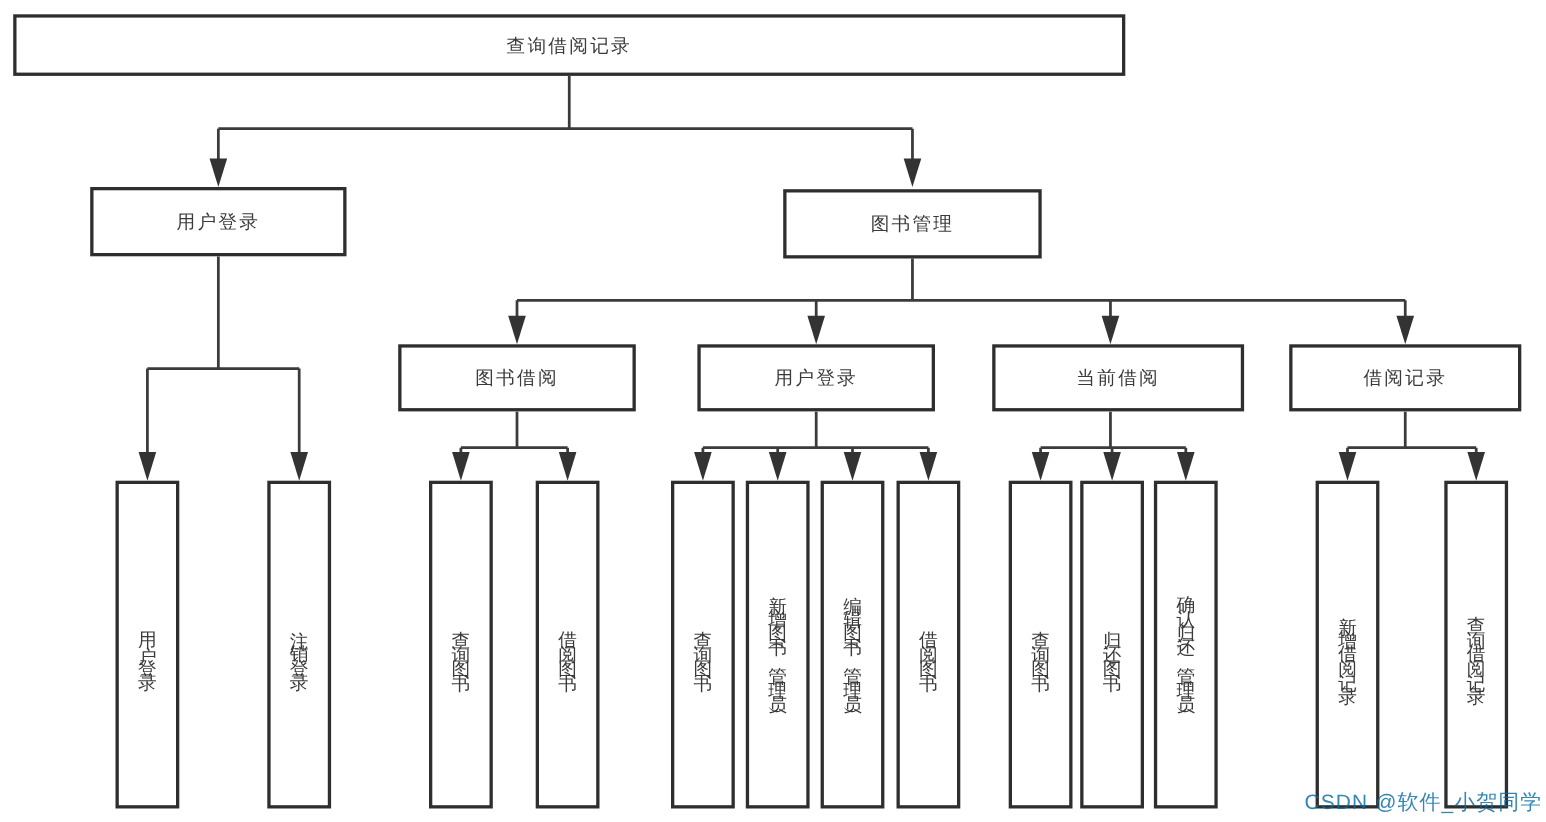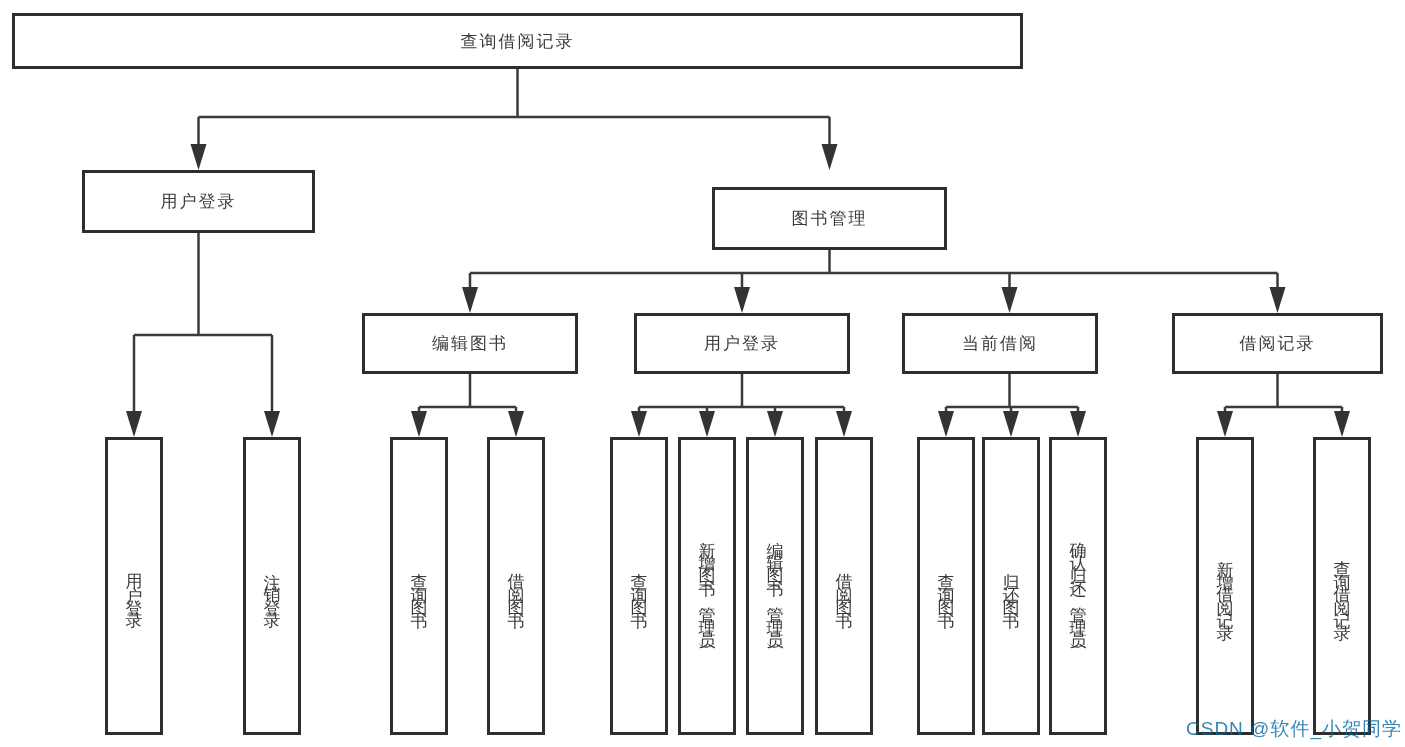--- a/index.html
+++ b/index.html
@@ -99,25 +99,25 @@
       <polygon points="1003,411 1019,411 1011,437"></polygon>
       <polygon points="1070,411 1086,411 1078,437"></polygon>
       <polygon points="1217,411 1233,411 1225,437"></polygon>
       <polygon points="1334,411 1350,411 1342,437"></polygon>
     </g>
   </svg>
 
   <div class="node hnode" style="left:12px; top:13px; width:1011px; height:56px;">查询借阅记录</div>
 
   <div class="node hnode" style="left:82px; top:170px; width:233px; height:63px;">用户登录</div>
-  <div class="node hnode" style="left:712px; top:187px; width:235px; height:63px;">图书管理</div>
+  <div class="node hnode" style="left:712px; top:172px; width:235px; height:63px;">图书管理</div>
 
-  <div class="node hnode" style="left:362px; top:313px; width:216px; height:61px;">编辑图书</div>
+  <div class="node hnode" style="left:362px; top:313px; width:216px; height:61px;">图书借阅</div>
   <div class="node hnode" style="left:634px; top:313px; width:216px; height:61px;">用户登录</div>
-  <div class="node hnode" style="left:902px; top:313px; width:196px; height:61px;text-align:right;">当前借阅</div>
+  <div class="node hnode" style="left:902px; top:313px; width:229px; height:61px;text-align:right;">当前借阅</div>
   <div class="node hnode" style="left:1172px; top:313px; width:211px; height:61px;">借阅记录</div>
 
   <div class="node vnode" style="left:105px; top:437px; width:58px; height:298px;">
     <span>用户登录</span>
     </div>
   <div class="node vnode" style="left:243px; top:437px; width:58px; height:298px;">
     <span>注销登录</span>
     </div>
 
   <div class="node vnode" style="left:390px; top:437px; width:58px; height:298px;">

